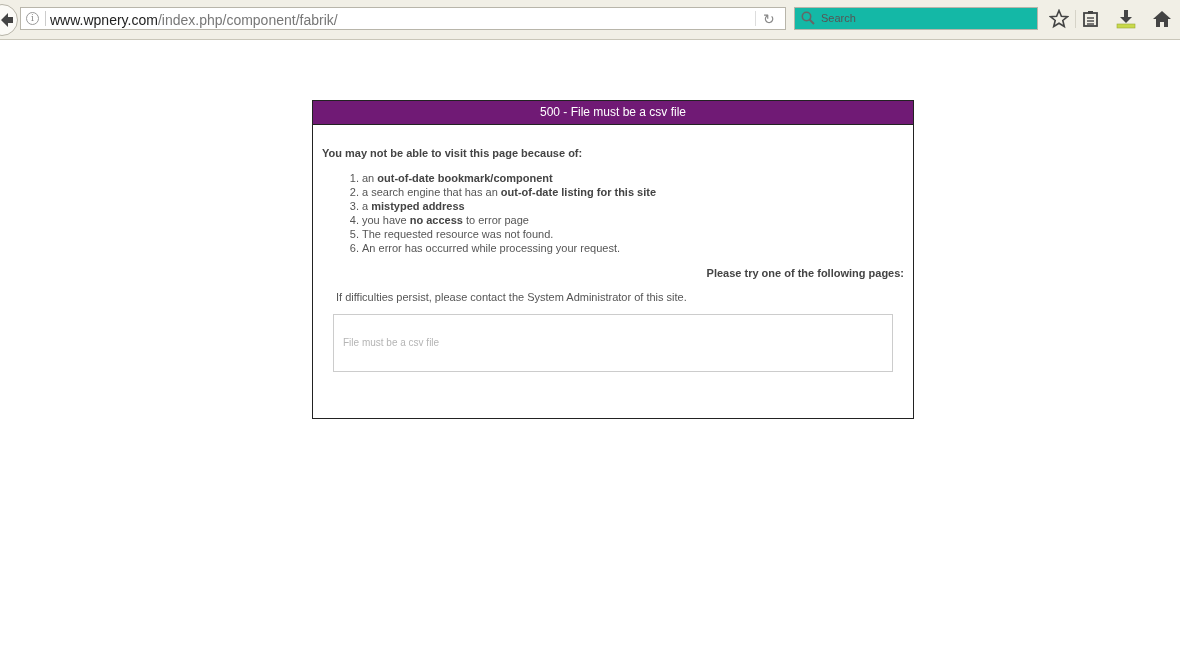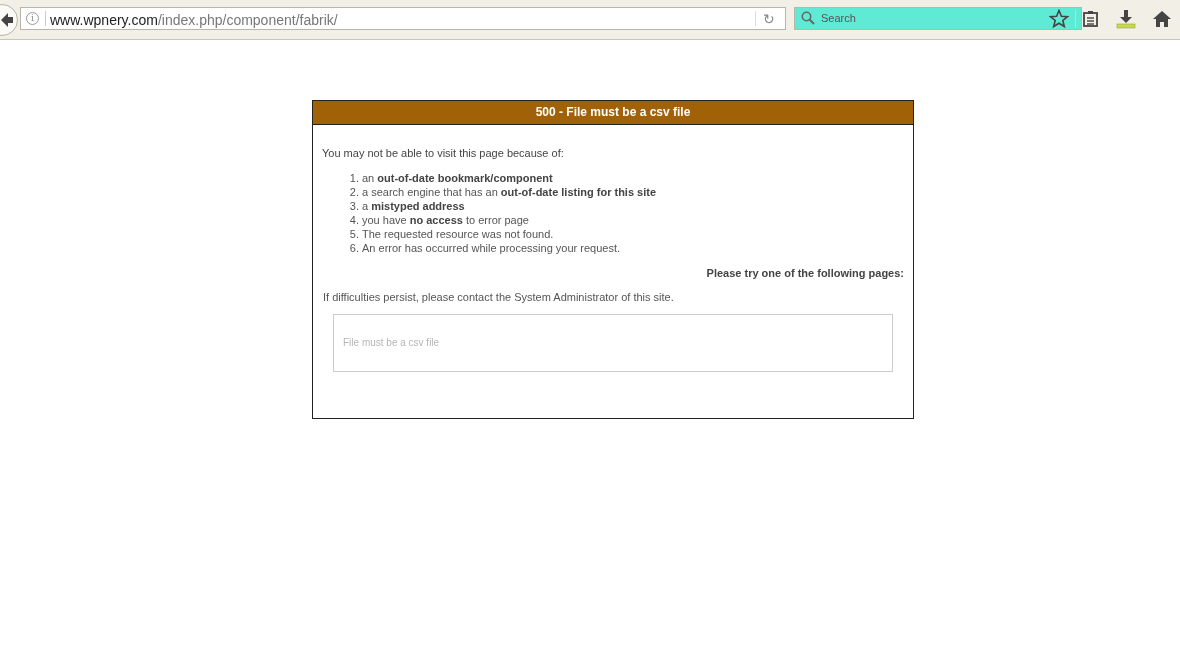--- a/index.html
+++ b/index.html
@@ -7,38 +7,38 @@
   .toolbar { position:absolute; left:0; top:0; width:1180px; height:39px; background:#f1efe6; border-bottom:1px solid #c9c6b9; }
   .back-btn { position:absolute; left:-14px; top:4px; width:30px; height:30px; border-radius:50%; background:#fbfaf6; border:1px solid #b7b4a8; }
   .back-btn svg { position:absolute; left:14px; top:8px; }
   .urlbar { position:absolute; left:20px; top:7px; width:766px; height:23px; background:#fff; border:1px solid #b8b5aa; box-sizing:border-box; }
   .info-icon { position:absolute; left:5px; top:4px; width:13px; height:13px; border:1px solid #999; border-radius:50%; box-sizing:border-box; font-size:9px; color:#888; text-align:center; line-height:11px; font-family:"DejaVu Serif", serif; }
   .url-sep { position:absolute; left:24px; top:3px; width:1px; height:15px; background:#ccc; }
   .url-text { position:absolute; left:29px; top:4px; font-size:14px; color:#777; white-space:nowrap; }
   .url-text b { font-weight:normal; color:#222; }
   .url-sep2 { position:absolute; left:734px; top:3px; width:1px; height:15px; background:#ddd; }
   .reload-icon { position:absolute; left:742px; top:3px; font-size:14px; color:#888; }
-  .searchbar { position:absolute; left:794px; top:7px; width:288px; height:23px; background:#5eead4; border:1px solid #b8b5aa; box-sizing:border-box; }
+  .searchbar { position:absolute; left:794px; top:7px; width:244px; height:23px; background:#14b8a6; border:1px solid #b8b5aa; box-sizing:border-box; }
   .search-icon { position:absolute; left:6px; top:3px; }
   .search-input { position:absolute; left:24px; top:3px; border:none; outline:none; font-size:11px; width:200px; color:#333; background:transparent; font-family:"Liberation Sans", sans-serif; }
   .search-input::placeholder { color:#555; }
   .tb-icon { position:absolute; top:9px; width:20px; height:20px; }
   .tb-sep { position:absolute; left:1075px; top:10px; width:1px; height:18px; background:#d6d3c8; }
 
   .err-box { position:absolute; left:312px; top:100px; width:602px; height:319px; border:1px solid #222; box-sizing:border-box; background:#fff; }
-  .err-header { height:23px; background:#a16207; border-bottom:1px solid #222; color:#fff; font-weight:bold; font-size:12px; text-align:center; line-height:23px; }
+  .err-header { height:23px; background:#701a75; border-bottom:1px solid #222; color:#fff; font-weight:normal; font-size:12px; text-align:center; line-height:23px; }
   .err-body { padding:0 9px; color:#555; font-size:11px; }
-  .err-lead { margin:22px 0 0 0; font-weight:normal; font-size:11px; color:#444; }
+  .err-lead { margin:22px 0 0 0; font-weight:bold; font-size:11px; color:#444; }
   .reasons { margin:12px 0 0 0; padding-left:40px; }
   .reasons li { line-height:14px; }
   .reasons b { color:#444; }
   .try-head { margin:12px 0 0 0; font-weight:bold; color:#444;text-align:right; }
   .pages { margin:12px 0 0 0; padding-left:40px; list-style:disc; }
   .pages a { color:#444; text-decoration:underline; }
-  .persist { margin:12px 0 0 1px; }
+  .persist { margin:12px 0 0 14px; }
   .detail-box { margin:11px 11px 0 11px; height:58px; border:1px solid #ccc; box-sizing:border-box; position:relative; }
   .detail-text { position:absolute; left:9px; top:22px; font-size:10px; color:#b5b5b5; }
 </style>
 </head>
 <body>
 
 <div class="toolbar">
   <div class="back-btn">
     <svg width="12" height="14" viewBox="0 0 12 14">
         <path d="M0 7 L7 0 L7 4 L12 4 L12 10 L7 10 L7 14 Z" fill="#444"></path>

